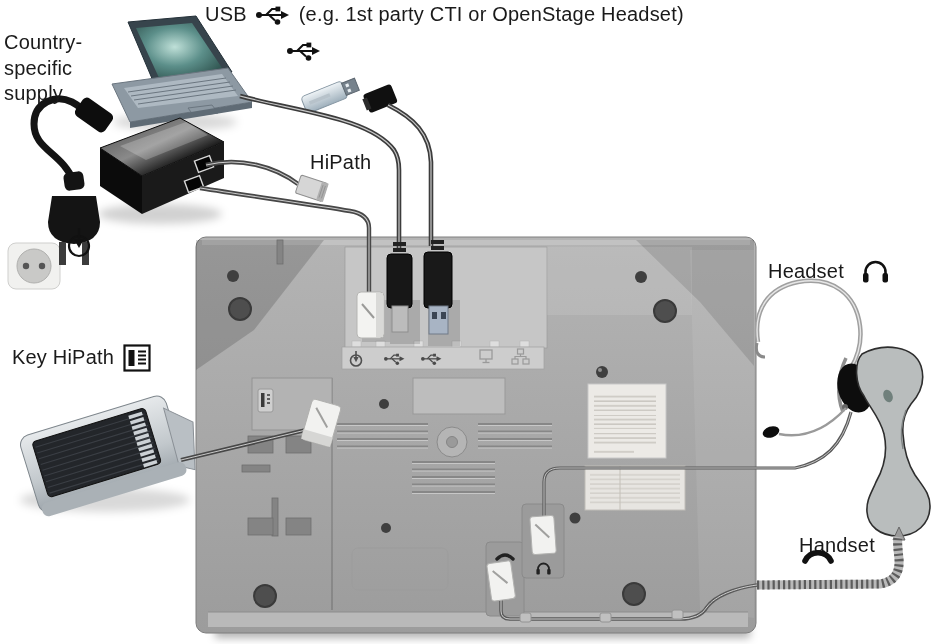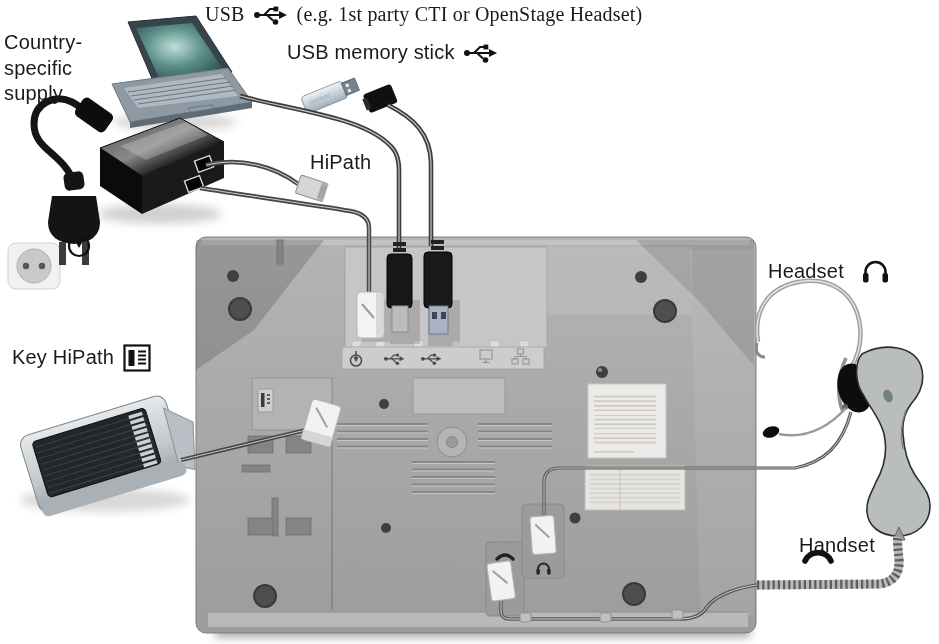--- a/index.html
+++ b/index.html
@@ -356,36 +356,35 @@
       <rect x="489" y="562" width="24" height="38" rx="3" fill="#f2f2f0" stroke="#b2b2b0"></rect>
       <line x1="494" y1="570" x2="507" y2="584" stroke="#a0a09e" stroke-width="2"></line>
     </g>
 
     <rect x="520" y="613" width="11" height="9" rx="2" fill="#c0c0c0" stroke="#949494"></rect>
     <rect x="600" y="613" width="11" height="9" rx="2" fill="#c0c0c0" stroke="#949494"></rect>
     <rect x="672" y="610" width="11" height="9" rx="2" fill="#c0c0c0" stroke="#949494"></rect>
   </g>
 </svg>
 
-  <div class="lbl row" style="left:205px;top:2px;font-family:Liberation Serif, serif;">
+  <div class="lbl row" style="left:205px;top:2px;">
     <span>USB</span>
     <svg class="ic" width="34" height="22" viewBox="0 0 34 22" stroke="#111" fill="#111">
       <path d="M3,11 H26" fill="none" stroke-width="2"></path>
         <polygon points="25,7 33,11 25,15" stroke="none"></polygon>
       <path d="M10,11 L16,5 H20" fill="none" stroke-width="2"></path>
         <rect x="19.5" y="2.6" width="4.8" height="4.8" stroke="none"></rect>
       <path d="M13,11 L19,16.5" fill="none" stroke-width="2"></path>
         <circle cx="21.5" cy="18" r="2.8" stroke="none"></circle>
       <circle cx="3" cy="11" r="3" stroke="none"></circle>
     </svg>
     <span>(e.g. 1st party CTI or OpenStage Headset)</span>
   </div>
 
   <div class="lbl row" style="left:287px;top:40px;">
-    <span>USB memory stick</span>
     <svg class="ic" width="34" height="22" viewBox="0 0 34 22" stroke="#111" fill="#111">
       <path d="M3,11 H26" fill="none" stroke-width="2"></path>
         <polygon points="25,7 33,11 25,15" stroke="none"></polygon>
       <path d="M10,11 L16,5 H20" fill="none" stroke-width="2"></path>
         <rect x="19.5" y="2.6" width="4.8" height="4.8" stroke="none"></rect>
       <path d="M13,11 L19,16.5" fill="none" stroke-width="2"></path>
         <circle cx="21.5" cy="18" r="2.8" stroke="none"></circle>
       <circle cx="3" cy="11" r="3" stroke="none"></circle>
     </svg>
   </div>

